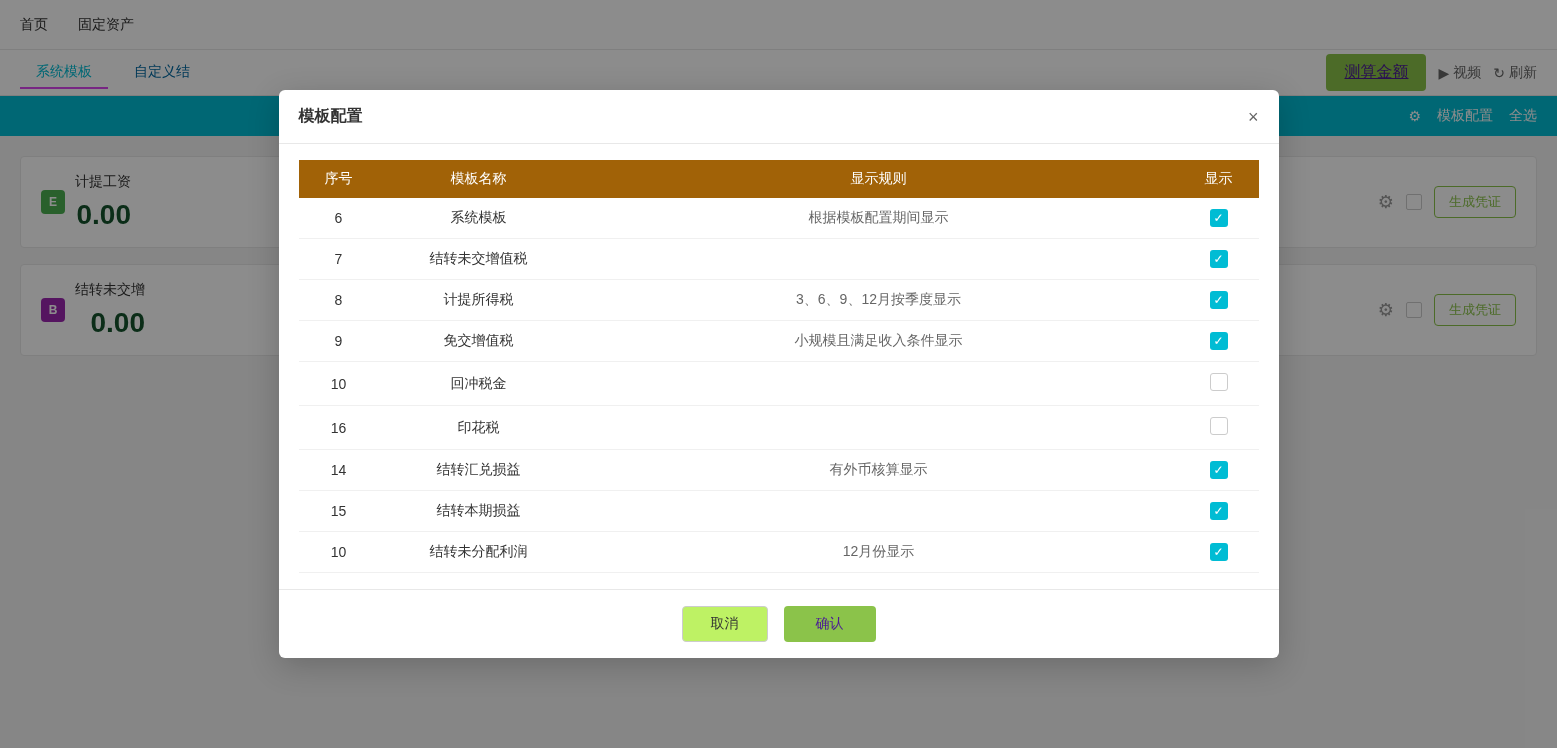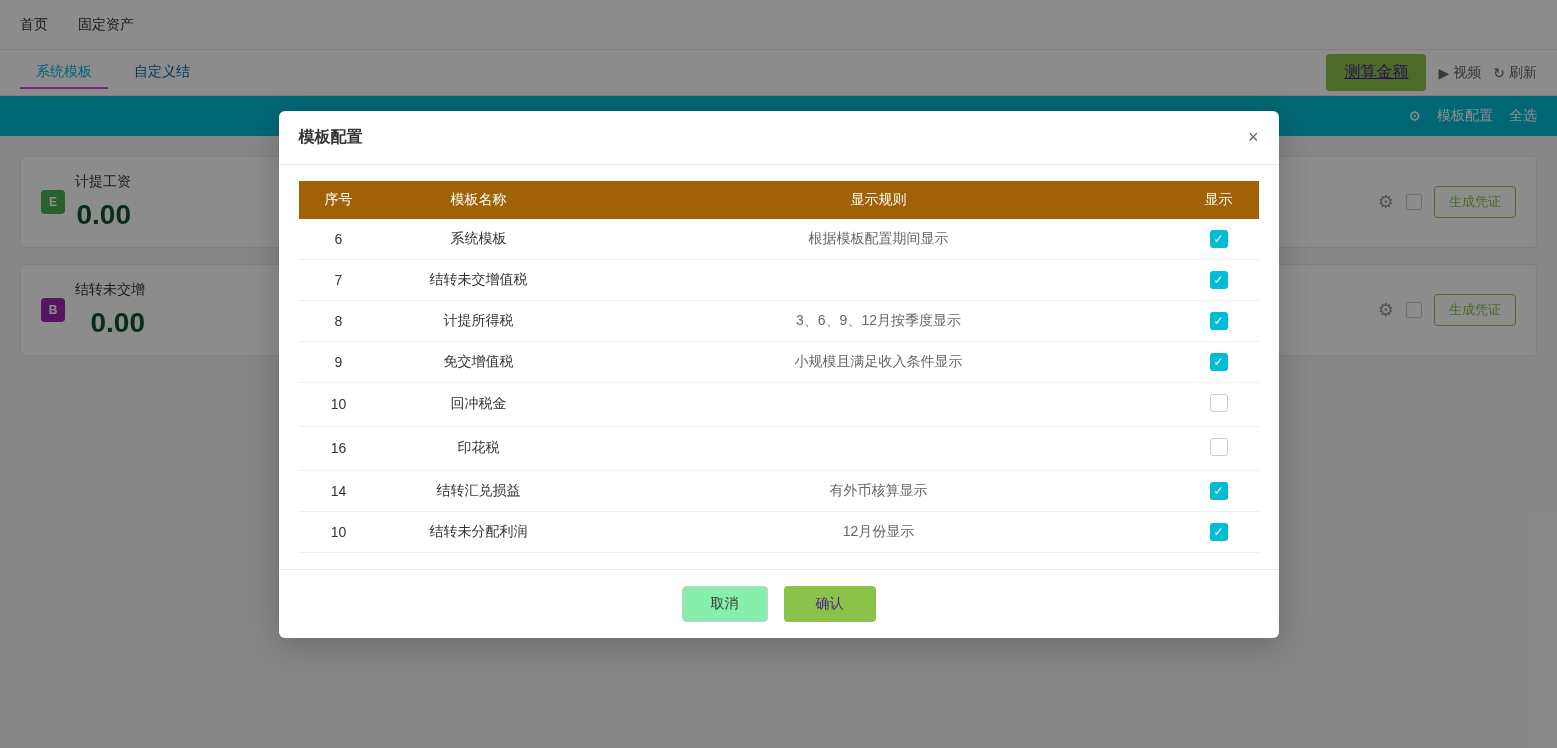--- a/index.html
+++ b/index.html
@@ -322,21 +322,21 @@
     .table-scroll::-webkit-scrollbar-track {
       background: #f0f0f0;
     }
     .table-scroll::-webkit-scrollbar-thumb {
       background: #c0c0c0;
       border-radius: 4px;
     }
 
     .btn-cancel {
       border: 1px solid #ccc;
-      background: #86efac;
+      background: #bef264;
       color: #333;
       padding: 8px 28px;
       border-radius: 4px;
       cursor: pointer;
       font-size: 14px;
     }
     .btn-confirm {
       background: #8bc34a;
       color: #4c1d95;
       border: none;
@@ -467,20 +467,26 @@
                 <td></td>
                 <td style="text-align: center;"><span class="cb-unchecked"></span></td>
               </tr>
               <tr>
                 <td>14</td>
                 <td>结转汇兑损益</td>
                 <td>有外币核算显示</td>
                 <td style="text-align: center;"><span class="cb-checked">✓</span></td>
               </tr>
               <tr>
+                <td>15</td>
+                <td>结转本期损益</td>
+                <td></td>
+                <td style="text-align: center;"><span class="cb-checked">✓</span></td>
+              </tr>
+              <tr>
                 <td>10</td>
                 <td>结转未分配利润</td>
                 <td>12月份显示</td>
                 <td style="text-align: center;"><span class="cb-checked">✓</span></td>
               </tr>
             </tbody>
         </table>
       </div>
     </div>
     <div class="modal-footer">

